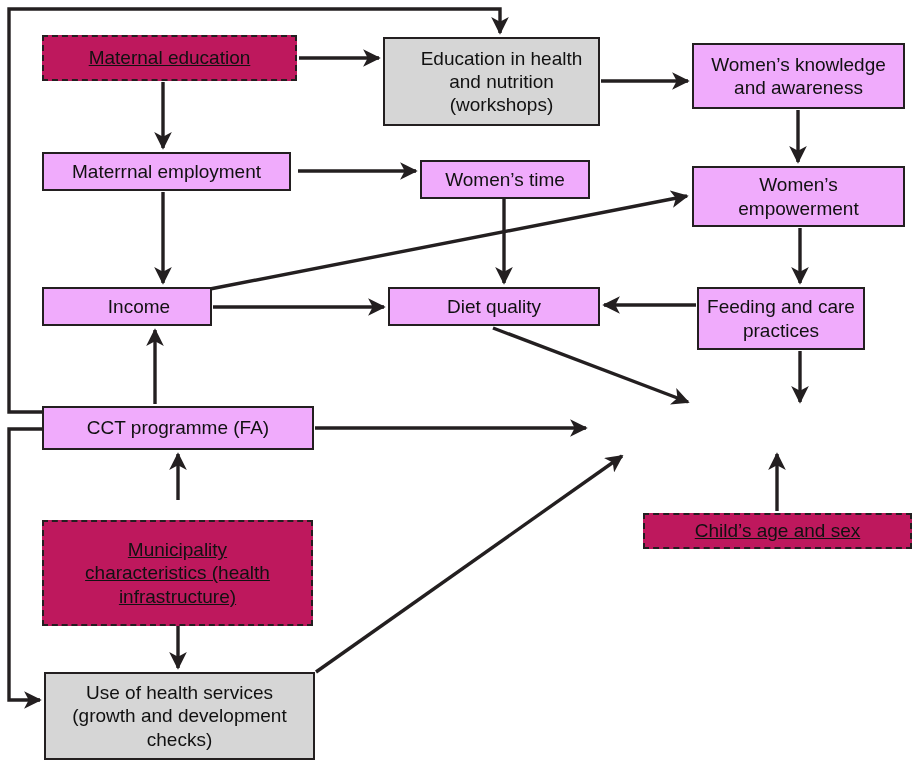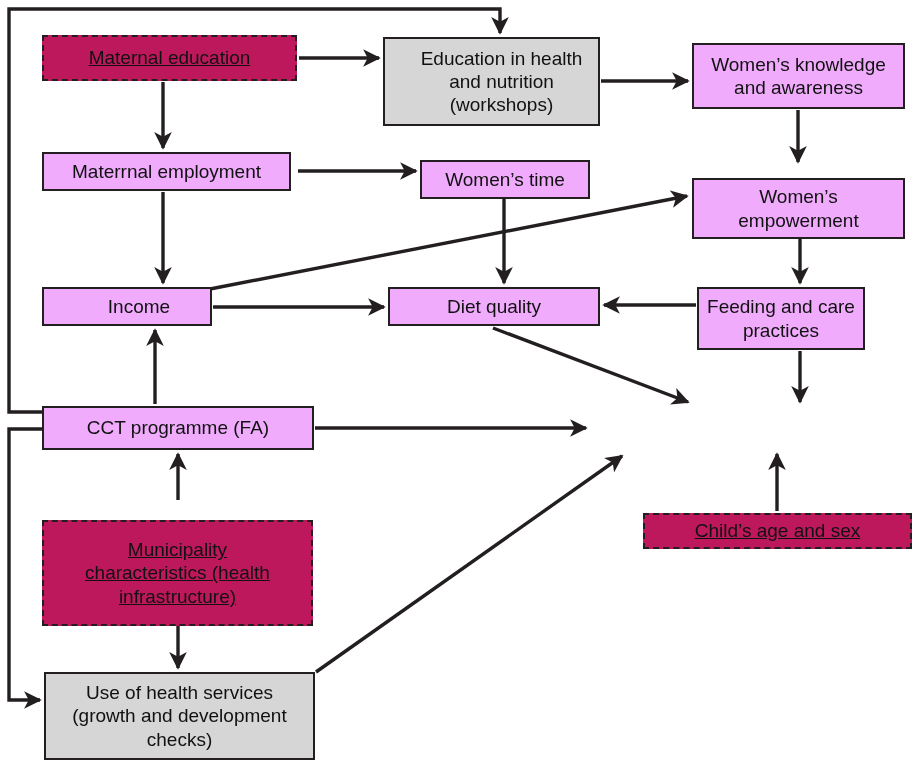--- a/index.html
+++ b/index.html
@@ -128,21 +128,21 @@
   </div>
 
   <div class="node solid" style="left:42px; top:152px; width:249px; height:39px;">
     <span class="node-label">Materrnal employment</span>
   </div>
 
   <div class="node solid" style="left:420px; top:160px; width:170px; height:39px;">
     <span class="node-label">Women’s time</span>
   </div>
 
-  <div class="node solid" style="left:692px; top:166px; width:213px; height:61px;margin-top:12px;">
+  <div class="node solid" style="left:692px; top:166px; width:213px; height:61px;">
     <span class="node-label">Women’s
 empowerment</span>
   </div>
 
   <div class="node solid" style="left:42px; top:287px; width:170px; height:39px;padding-left:24px;">
     <span class="node-label">Income</span>
   </div>
 
   <div class="node solid" style="left:388px; top:287px; width:212px; height:39px;">
     <span class="node-label">Diet quality</span>

